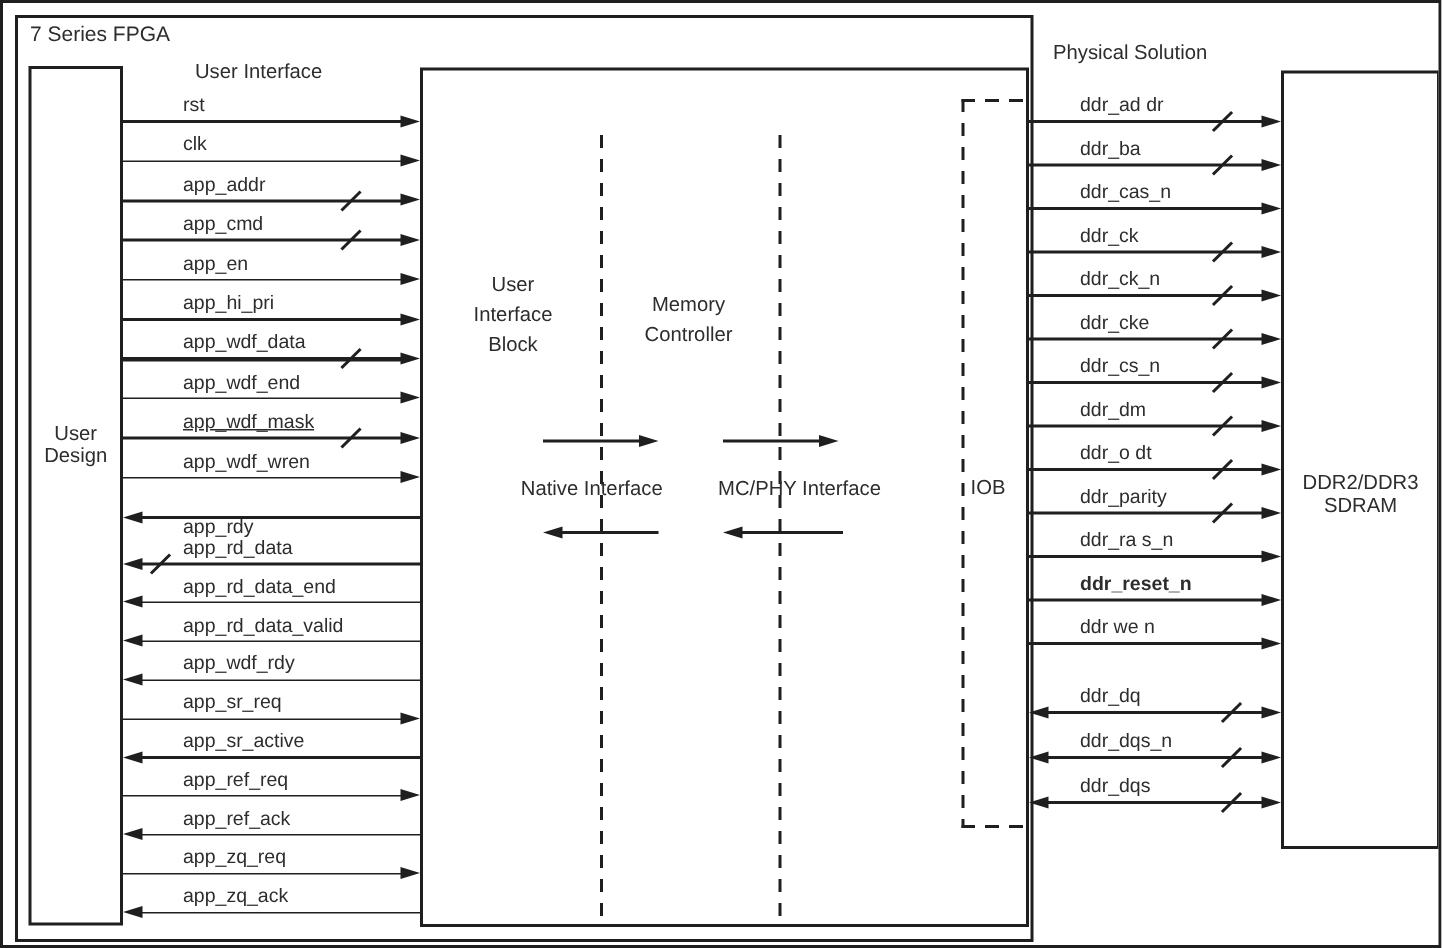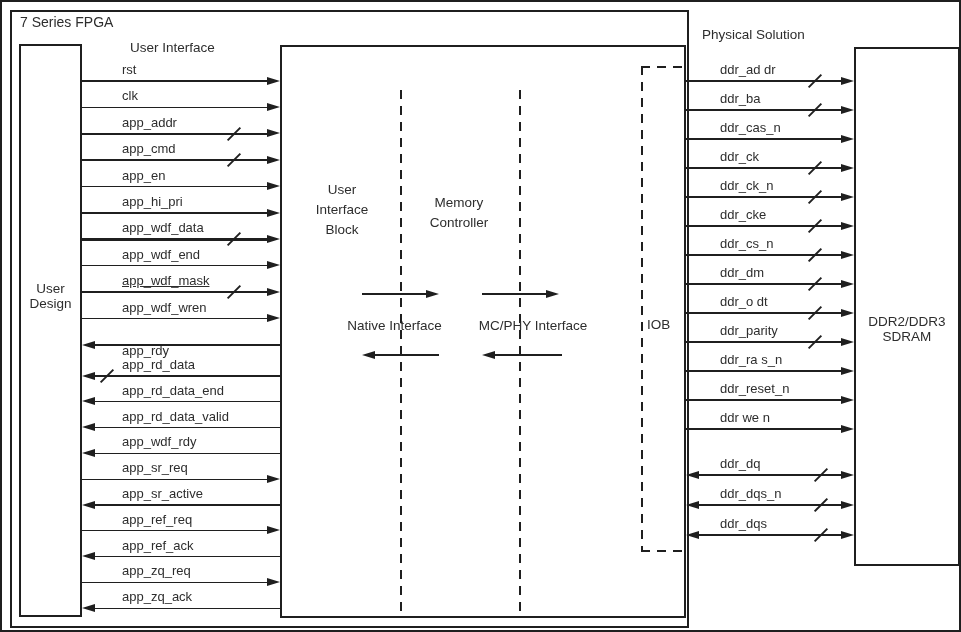--- a/index.html
+++ b/index.html
@@ -196,21 +196,21 @@
       <div class="sig-line" style="left: 0px; width: 157px; top: 309.8px; height: 2.4px;"></div>
       <div class="ahead-r" style="left: 155px; top: 306.5px;"></div>
       <div class="slash" style="left: 128px; top: 302px;"></div>
       <div class="sig-label" style="left: 34px; top: 321px;">ddr_parity</div>
       <div class="sig-line" style="left: 0px; width: 157px; top: 338.8px; height: 2.4px;"></div>
       <div class="ahead-r" style="left: 155px; top: 335.5px;"></div>
       <div class="slash" style="left: 128px; top: 331px;"></div>
       <div class="sig-label" style="left: 34px; top: 350px;">ddr_ra s_n</div>
       <div class="sig-line" style="left: 0px; width: 157px; top: 368.3px; height: 1.4px;"></div>
       <div class="ahead-r" style="left: 155px; top: 364.5px;"></div>
-      <div class="sig-label" style="left: 34px; top: 379px;">ddr_reset_n</div>
+      <div class="sig-label" style="left: 34px; top: 379px; font-weight: bold;">ddr_reset_n</div>
       <div class="sig-line" style="left: 0px; width: 157px; top: 397.3px; height: 1.4px;"></div>
       <div class="ahead-r" style="left: 155px; top: 393.5px;"></div>
       <div class="sig-label" style="left: 34px; top: 408px;">ddr we n</div>
       <div class="sig-line" style="left: 0px; width: 157px; top: 426.3px; height: 1.4px;"></div>
       <div class="ahead-r" style="left: 155px; top: 422.5px;"></div>
       <div class="sig-label" style="left: 34px; top: 454px;">ddr_dq</div>
       <div class="sig-line" style="left: 11px; width: 146px; top: 471.8px; height: 2.4px;"></div>
       <div class="ahead-r" style="left: 155px; top: 468.5px;"></div>
       <div class="ahead-l" style="left: 0px; top: 468.5px;"></div>
       <div class="slash" style="left: 134px; top: 464px;"></div>

